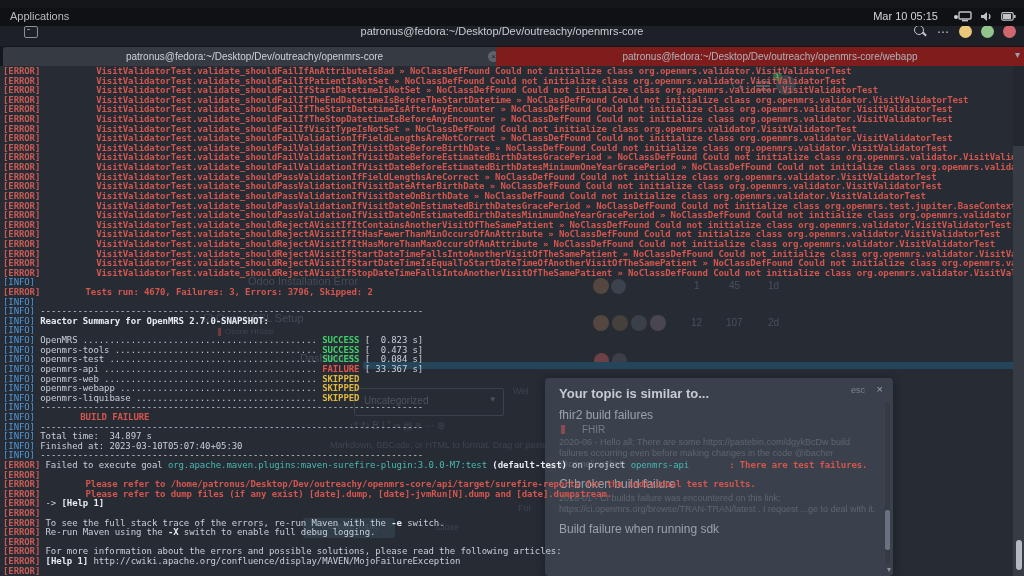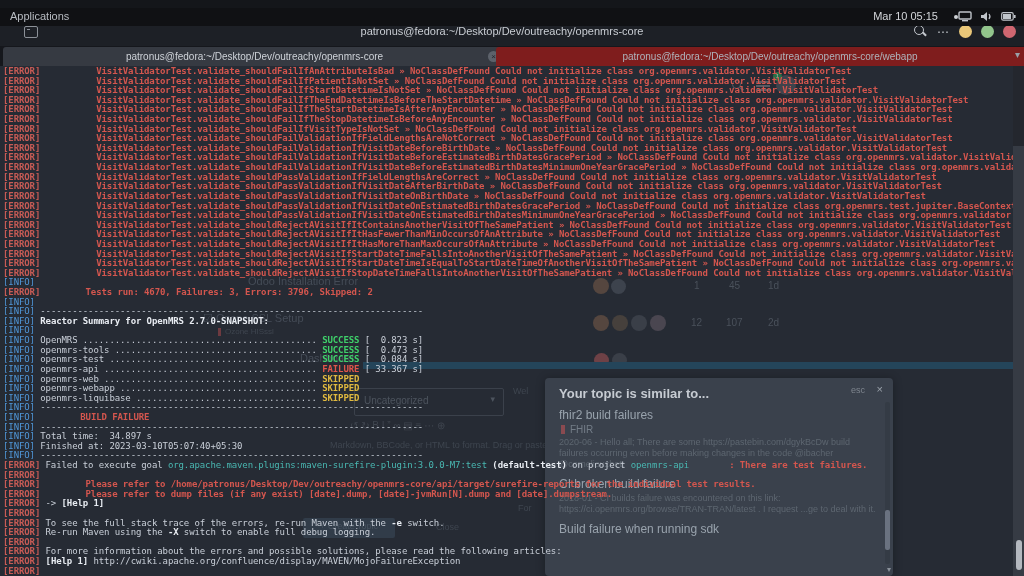--- a/index.html
+++ b/index.html
@@ -72,21 +72,21 @@
 
   
   .panel{position:absolute;left:545px;top:312px;width:348px;height:198px;background:#3a414c;border-radius:4px;
     z-index:2;overflow:hidden;box-shadow:0 1px 10px rgba(0,0,0,.3);}
   .panel-esc{position:absolute;right:28px;top:7px;font-size:9px;color:#7e858e;}
   .panel-x{position:absolute;right:10px;top:5px;font-size:11px;color:#9aa1aa;cursor:pointer;}
   .panel-title{position:absolute;left:14px;top:8px;font-size:13px;font-weight:bold;color:#c6cbd2;}
   .ptopics{position:absolute;left:14px;top:30px;width:322px;}
   .ptopic{margin-bottom:7px;}
   .ptopic-title{font-size:12px;color:#99a3ad;margin-bottom:2px;cursor:pointer;}
-  .ptag{display:flex;align-items:center;gap:5px;margin:1px 0 2px 2px;}
+  .ptag{display:flex;align-items:center;gap:17px;margin:1px 0 2px 2px;}
   .ptag-bar{width:4px;height:9px;}
   .ptag-label{font-size:10px;color:#747d88;}
   .pexcerpt{font-size:9px;line-height:11px;color:#5d6670;}
   .panel-scroll{position:absolute;right:3px;top:24px;bottom:12px;width:5px;background:#343b45;border-radius:2px;}
   .panel-thumb{position:absolute;right:3px;bottom:26px;width:5px;height:40px;background:#6a7280;border-radius:2px;cursor:pointer;}
   .panel-arrow{position:absolute;right:2px;bottom:2px;font-size:8px;color:#8a919a;}
 
   
   .termtext{position:absolute;left:3px;top:1px;right:0;bottom:0;z-index:3;
     font-family:"DejaVu Sans Mono","Liberation Mono",monospace;font-size:9px;line-height:9.62px;

